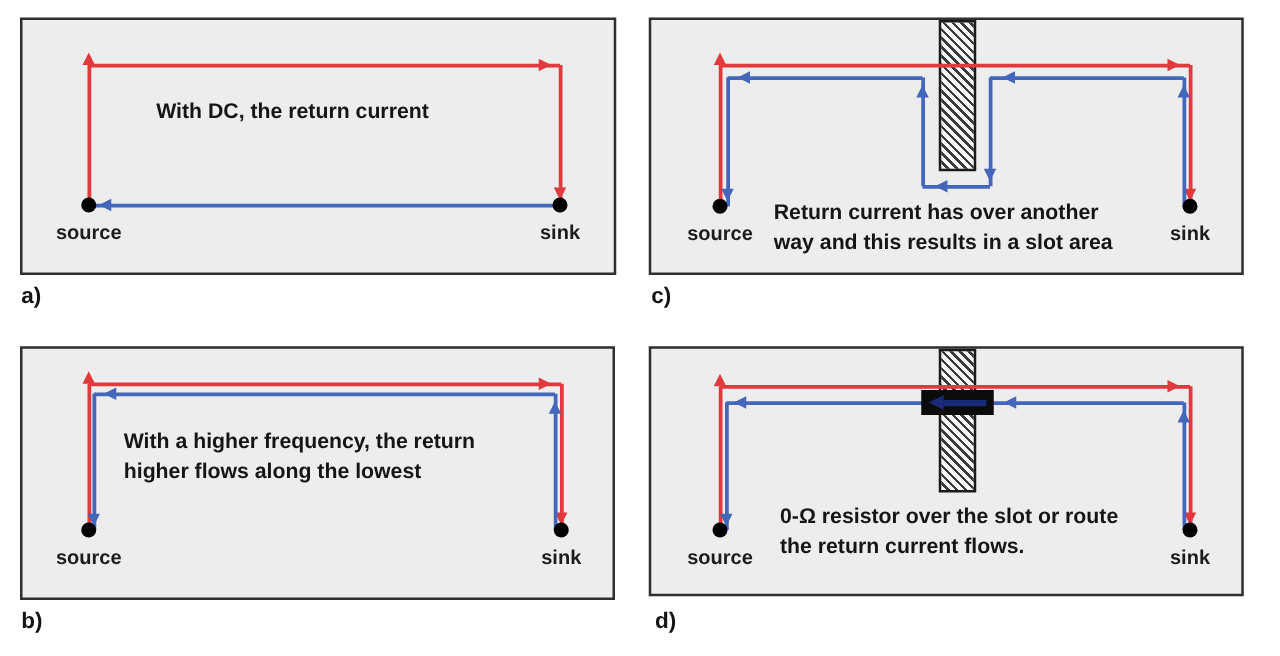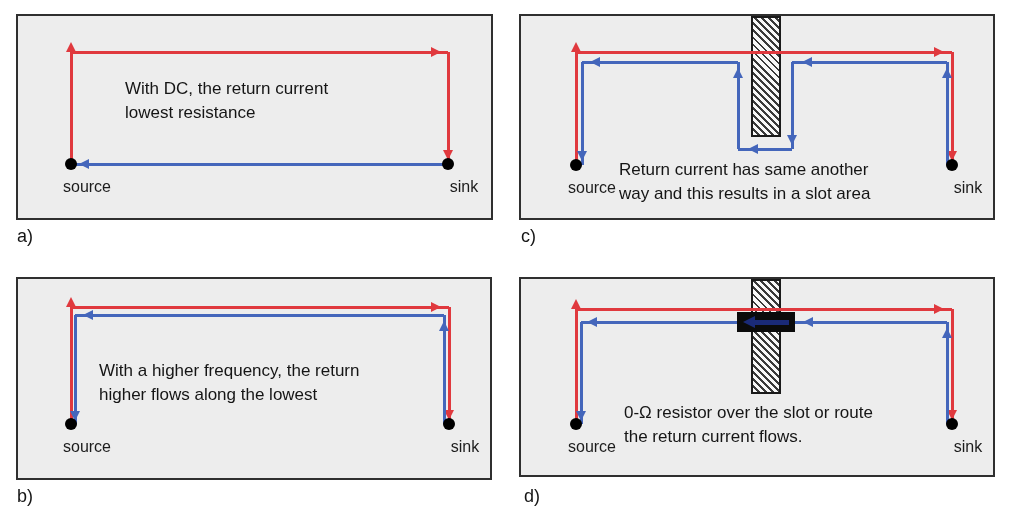--- a/index.html
+++ b/index.html
@@ -11,21 +11,21 @@
     --panel-border:#2f2f2f;
     --canvas-bg:#ffffff;
     --ink:#151515;
   }
   html,body{margin:0;padding:0;}
   body{
     width:1024px;height:525px;background:var(--canvas-bg);
     font-family:"Liberation Sans",sans-serif;color:var(--ink);
     position:relative;overflow:hidden;
   }
-  .canvas{position:absolute;left:0;top:0;width:916px;height:525px;}
+  .canvas{position:absolute;left:0;top:0;width:916px;height:525px;font-weight:bold;}
   .panel{
     position:absolute;background:var(--panel-bg);
     border:2px solid var(--panel-border);box-sizing:border-box;
   }
   .hline{position:absolute;height:3px;}
   .vline{position:absolute;width:3px;}
   .red{background:var(--signal-red);}
   .blue{background:var(--return-blue);}
   .arr{position:absolute;width:0;height:0;}
   .au{border-left:5px solid transparent;border-right:5px solid transparent;border-bottom:10px solid currentColor;}
@@ -36,21 +36,21 @@
   .cr{color:var(--signal-red);}
   .cb{color:var(--return-blue);}
   .cn{color:var(--resistor-navy);}
   .dot{
     position:absolute;width:12px;height:12px;border-radius:50%;
     background:#000;transform:translate(-50%,-50%);
   }
   .caption{position:absolute;font-size:17px;line-height:24px;color:var(--ink);white-space:nowrap;}
   .nodelabel{
     position:absolute;font-size:16px;color:#1c1c1c;
-    transform:translateX(-50%);white-space:nowrap;margin-left:16px;
+    transform:translateX(-50%);white-space:nowrap;
   }
   .letter{position:absolute;font-size:18px;color:var(--ink);}
   .slot{
     position:absolute;box-sizing:border-box;border:2px solid #1a1a1a;
     background:repeating-linear-gradient(45deg,#f8f8f8 0 3px,#3a3a3a 3px 5px);
   }
   .resistor{position:absolute;background:var(--resistor-body);}
   .navybar{position:absolute;height:5px;background:var(--resistor-navy);}
 </style>
 </head>
@@ -64,21 +64,20 @@
     <div class="vline red" style="left:428.5px;top:36px;height:112px;"></div>
     <div class="arr au cr" style="left:48px;top:26px;"></div>
     <div class="arr ar cr" style="left:413px;top:31px;"></div>
     <div class="arr ad cr" style="left:425px;top:134px;"></div>
     <div class="hline blue" style="left:53px;top:146.5px;width:377px;"></div>
     <div class="arr al cb" style="left:61px;top:143px;"></div>
     <div class="dot" style="left:53px;top:148px;"></div>
     <div class="dot" style="left:430px;top:148px;"></div>
     <div class="caption" style="left:107px;top:61px;">
       <div>With DC, the return current</div>
-      <div>lowest resistance</div>
     </div>
     <div class="nodelabel" style="left:53px;top:162px;">source</div>
     <div class="nodelabel" style="left:430px;top:162px;">sink</div>
   </div>
   <div class="letter" style="left:17px;top:226px;">a)</div>
 
   <div class="panel" style="left:16px;top:277px;width:476px;height:203px;">
     <div class="vline red" style="left:51.5px;top:28px;height:117px;"></div>
     <div class="hline red" style="left:53px;top:26.5px;width:378px;"></div>
     <div class="vline red" style="left:429.5px;top:28px;height:117px;"></div>
@@ -86,21 +85,21 @@
     <div class="arr ar cr" style="left:413px;top:23px;"></div>
     <div class="arr ad cr" style="left:426px;top:131px;"></div>
     <div class="hline blue" style="left:57px;top:34.5px;width:369px;"></div>
     <div class="vline blue" style="left:55.5px;top:36px;height:109px;"></div>
     <div class="vline blue" style="left:424.5px;top:36px;height:109px;"></div>
     <div class="arr al cb" style="left:65px;top:31px;"></div>
     <div class="arr ad cb" style="left:52px;top:132px;"></div>
     <div class="arr au cb" style="left:421px;top:42px;"></div>
     <div class="dot" style="left:53px;top:145px;"></div>
     <div class="dot" style="left:431px;top:145px;"></div>
-    <div class="caption" style="left:81px;top:62px;margin-top:18px;">
+    <div class="caption" style="left:81px;top:62px;">
       <div>With a higher frequency, the return</div>
       <div>higher flows along the lowest</div>
     </div>
     <div class="nodelabel" style="left:53px;top:159px;">source</div>
     <div class="nodelabel" style="left:431px;top:159px;">sink</div>
   </div>
   <div class="letter" style="left:17px;top:486px;">b)</div>
 
   <div class="panel" style="left:519px;top:14px;width:476px;height:206px;">
     <div class="slot" style="left:230px;top:0px;width:30px;height:121px;"></div>
@@ -122,21 +121,21 @@
     <div class="arr al cb" style="left:69px;top:41px;"></div>
     <div class="arr ad cb" style="left:56px;top:135px;"></div>
     <div class="arr au cb" style="left:212px;top:52px;"></div>
     <div class="arr al cb" style="left:227px;top:128px;"></div>
     <div class="arr ad cb" style="left:266px;top:119px;"></div>
     <div class="arr al cb" style="left:281px;top:41px;"></div>
     <div class="arr au cb" style="left:421px;top:52px;"></div>
     <div class="dot" style="left:55px;top:149px;"></div>
     <div class="dot" style="left:431px;top:149px;"></div>
     <div class="caption" style="left:98px;top:142px;">
-      <div>Return current has same another</div>
+      <div>Return current has over another</div>
       <div>way and this results in a slot area</div>
     </div>
     <div class="nodelabel" style="left:55px;top:163px;">source</div>
     <div class="nodelabel" style="left:431px;top:163px;">sink</div>
   </div>
   <div class="letter" style="left:521px;top:226px;">c)</div>
 
   <div class="panel" style="left:519px;top:277px;width:476px;height:200px;">
     <div class="slot" style="left:230px;top:0px;width:30px;height:115px;"></div>
 

